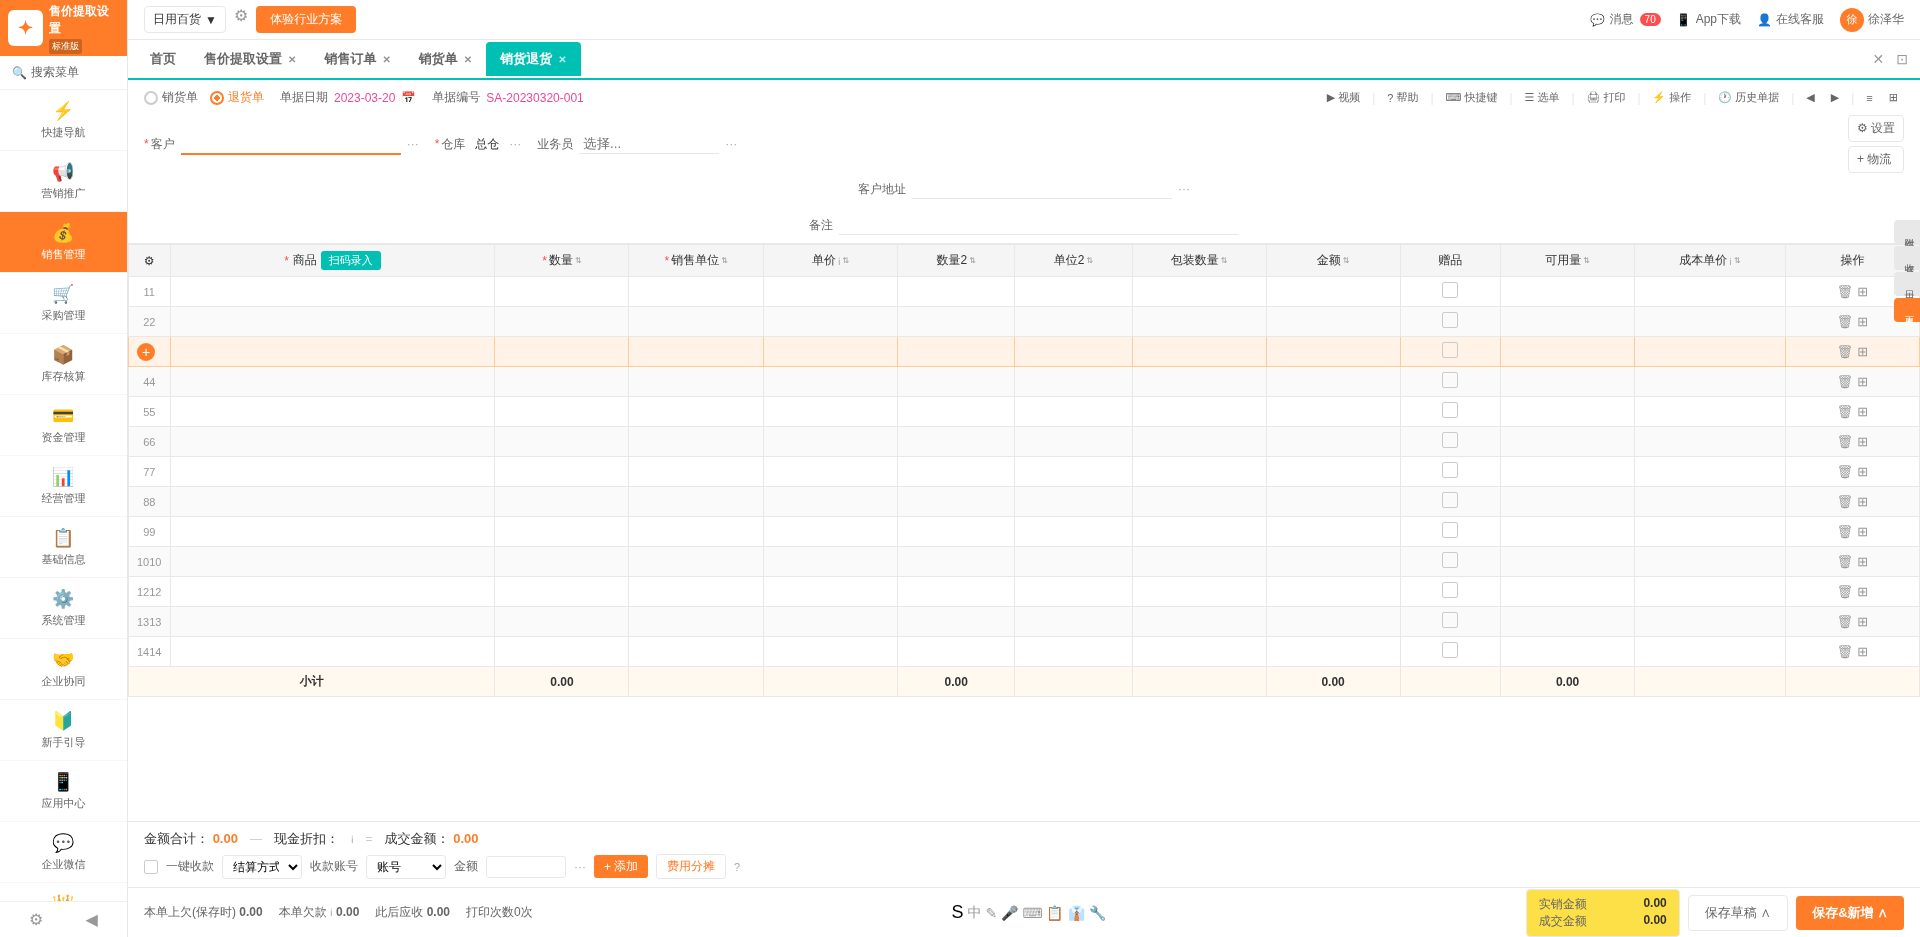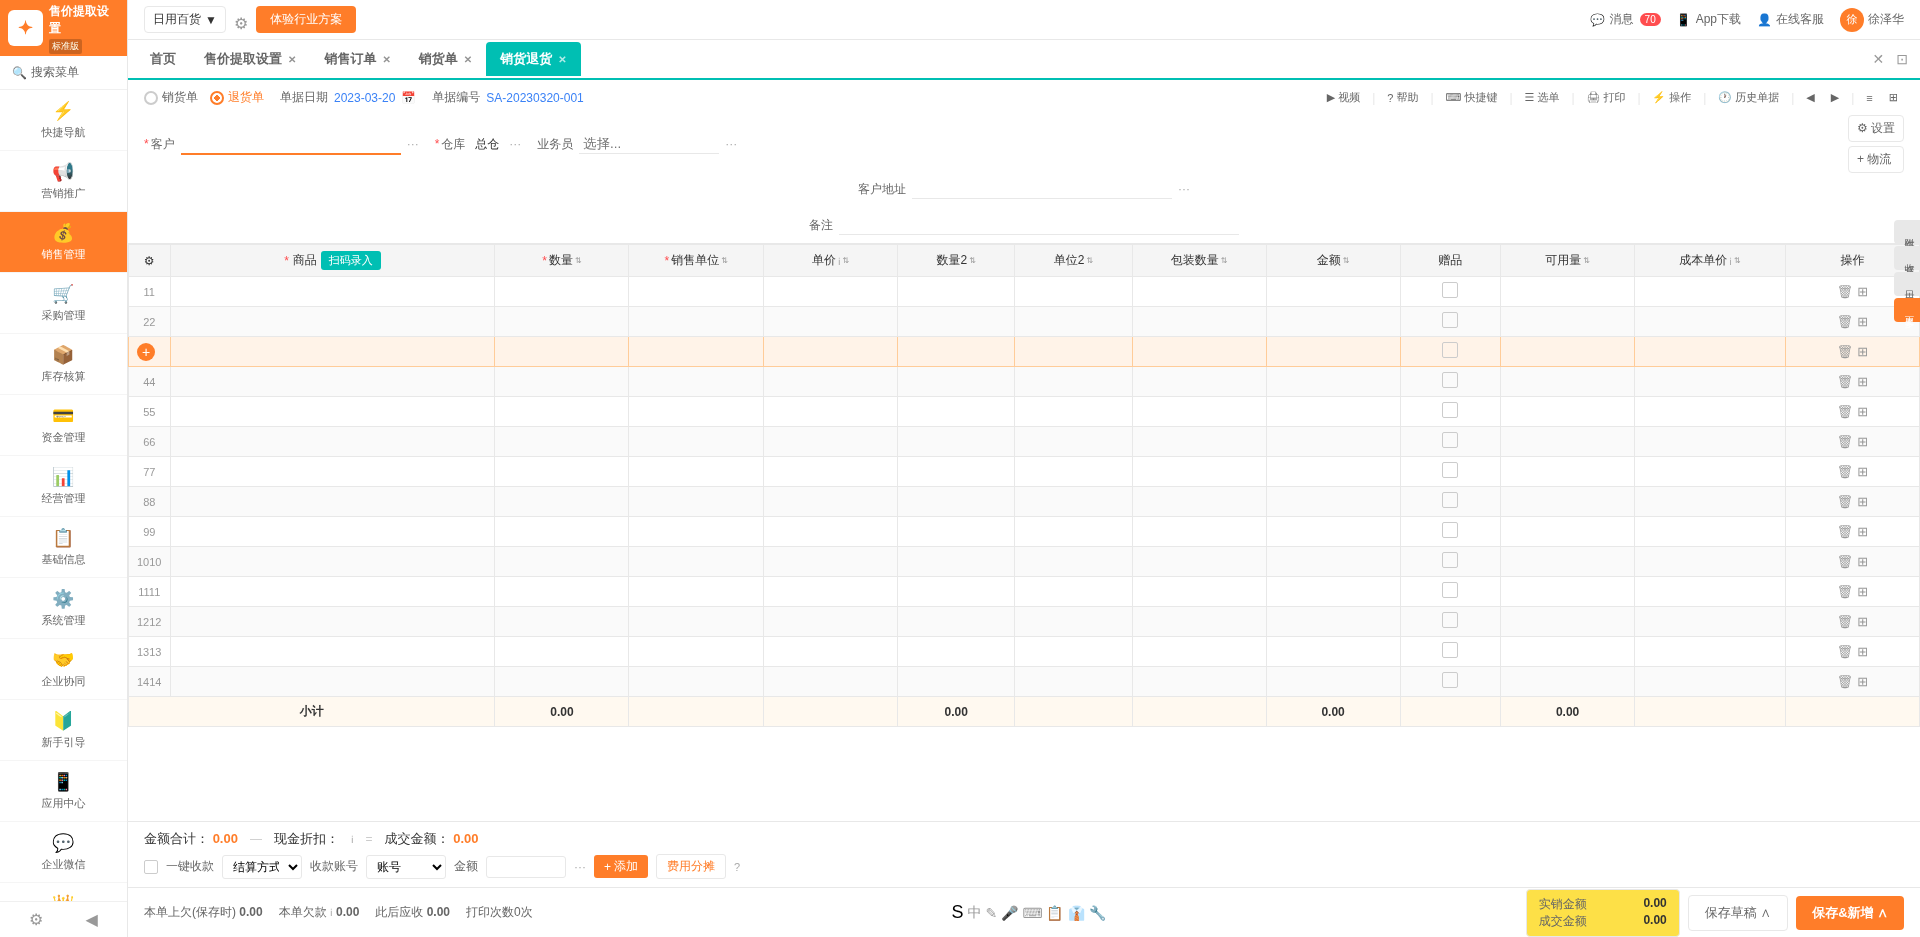--- a/index.html
+++ b/index.html
@@ -24,21 +24,21 @@
     .nav-item .nav-label { font-size: 11px; text-align: center; }
     
     .sidebar-bottom { padding: 8px; display: flex; justify-content: space-around; border-top: 1px solid #f0f0f0; }
     .sidebar-bottom-icon { color: #999; cursor: pointer; font-size: 16px; }
     
     
     .main { flex: 1; display: flex; flex-direction: column; overflow: hidden; }
     
     
     .topbar { background: #fff; height: 40px; display: flex; align-items: center; justify-content: space-between; padding: 0 16px; border-bottom: 1px solid #e8e8e8; }
-    .topbar-left { display: flex; align-items: flex-end; gap: 8px; }
+    .topbar-left { display: flex; align-items: flex-start; gap: 8px; }
     .topbar-select { display: flex; align-items: center; gap: 4px; border: 1px solid #e8e8e8; border-radius: 4px; padding: 4px 8px; cursor: pointer; color: #333; }
     .topbar-btn-experience { background: #ff7d29; color: #fff; border: none; border-radius: 4px; padding: 5px 14px; cursor: pointer; font-size: 12px; }
     .topbar-settings { color: #999; cursor: pointer; font-size: 16px; }
     .topbar-right { display: flex; align-items: center; gap: 16px; color: #666; font-size: 12px; }
     .topbar-right .badge-item { display: flex; align-items: center; gap: 4px; cursor: pointer; }
     .msg-badge { background: #ff4d4f; color: #fff; border-radius: 10px; font-size: 10px; padding: 1px 5px; margin-left: 2px; }
     .user-avatar { width: 24px; height: 24px; background: #ff7d29; border-radius: 50%; display: flex; align-items: center; justify-content: center; color: #fff; font-size: 11px; }
     
     
     .tabbar { background: #fff; display: flex; align-items: center; border-bottom: 2px solid #00bfb3; min-height: 40px; padding: 0 8px; }
@@ -49,21 +49,21 @@
     .tabbar-action-btn { color: #999; cursor: pointer; font-size: 14px; padding: 4px; }
     .form-radio-group { display: flex; align-items: center; gap: 12px; }
     .form-radio { display: flex; align-items: center; gap: 4px; cursor: pointer; color: #666; }
     .form-radio.active { color: #ff7d29; }
     .radio-circle { width: 14px; height: 14px; border-radius: 50%; border: 2px solid #ccc; display: inline-block; }
     .radio-circle.active { border-color: #ff7d29; background: radial-gradient(circle, #ff7d29 40%, #fff 40%); }
     
     .form-field { display: flex; align-items: center; gap: 6px; }
     .form-label { color: #666; white-space: nowrap; }
     .form-label.required::before { content: '*'; color: #ff4d4f; margin-right: 2px; }
-    .form-value { color: #3b82f6; }
+    .form-value { color: #ec4899; }
     .form-input { border: none; border-bottom: 1px solid #e8e8e8; padding: 2px 4px; width: 200px; color: #333; outline: none; background: transparent; }
     .form-dots { color: #aaa; cursor: pointer; }
     .form-calendar-icon { color: #aaa; cursor: pointer; }
     .btn-settings-right { border: 1px solid #e8e8e8; color: #666; background: #fff; border-radius: 4px; padding: 4px 8px; cursor: pointer; font-size: 12px; display: flex; align-items: center; gap: 3px; }
     .btn-logistics { border: 1px solid #e8e8e8; color: #666; background: #fff; border-radius: 4px; padding: 4px 8px; cursor: pointer; font-size: 12px; display: flex; align-items: center; gap: 3px; }
     
     
     .table-wrapper { flex: 1; overflow: auto; background: #fff; }
     .data-table { width: 100%; border-collapse: collapse; }
     .data-table th { background: #f5f5f5; border: 1px solid #e8e8e8; padding: 6px 8px; text-align: center; color: #333; font-weight: normal; white-space: nowrap; font-size: 12px; position: sticky; top: 0; z-index: 1; }
@@ -660,40 +660,20 @@
       <td></td>
       <td></td>
       <td>
         <div class="action-icons">
           <span class="action-icon">🗑</span>
           <span class="action-icon">⊞</span>
         </div>
       </td>
     </tr>
             <tr>
-      <td><span class="row-num">11</span><span class="row-num">11</span></td>
-      <td></td>
-      <td></td>
-      <td></td>
-      <td></td>
-      <td></td>
-      <td></td>
-      <td></td>
-      <td></td>
-      <td><span class="checkbox-cell"></span></td>
-      <td></td>
-      <td></td>
-      <td>
-        <div class="action-icons">
-          <span class="action-icon">🗑</span>
-          <span class="action-icon">⊞</span>
-        </div>
-      </td>
-    </tr>
-            <tr>
       <td><span class="row-num">12</span><span class="row-num">12</span></td>
       <td></td>
       <td></td>
       <td></td>
       <td></td>
       <td></td>
       <td></td>
       <td></td>
       <td></td>
       <td><span class="checkbox-cell"></span></td>

